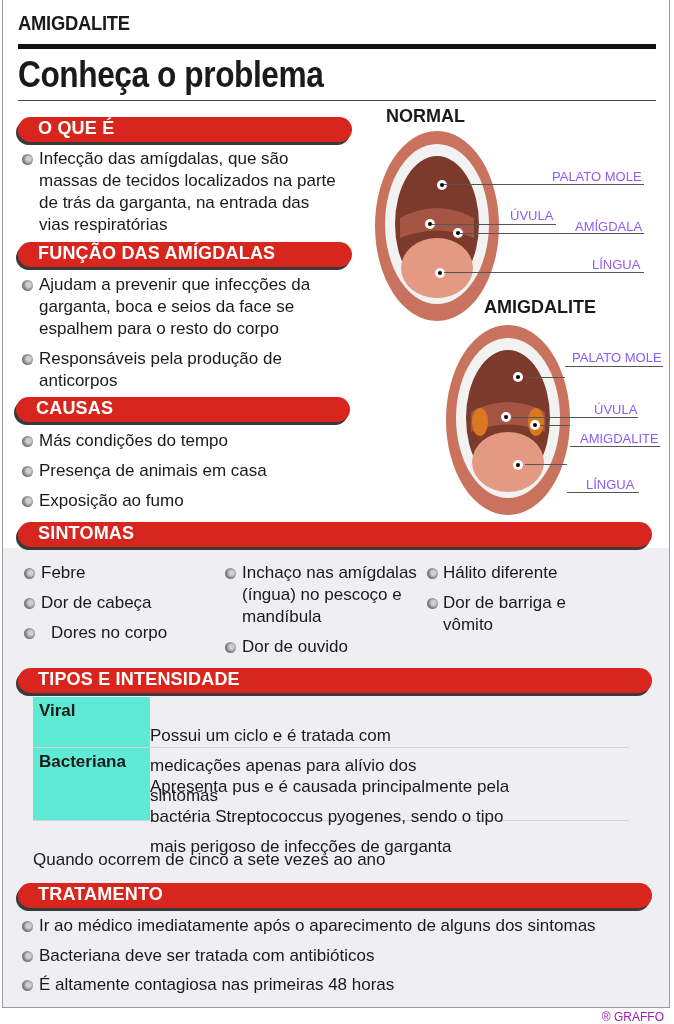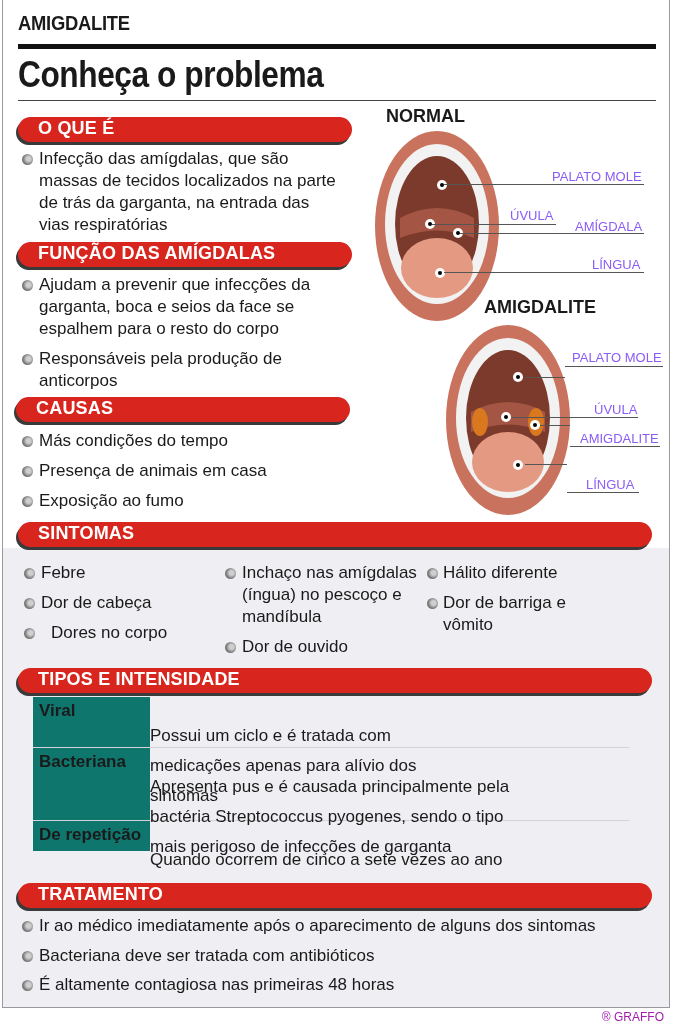--- a/index.html
+++ b/index.html
@@ -20,21 +20,21 @@
   .bul { position:absolute; width:11px; height:11px; border-radius:50%;
          background:radial-gradient(circle at 60% 45%, #cfcfcf 0 25%, #7d7d7d 60%, #5a5a5a 100%); }
 
   .mouth-label { position:absolute; font-size:13px; color:#8b5cf6; }
   .mouth-line { position:absolute; height:1px; background:#555; }
   .heading-img { position:absolute; font-weight:bold; font-size:18px; }
 
   .tbl { position:absolute; left:33px; top:697px; width:596px; }
   .tbl .row { position:relative; display:flex; border-bottom:1px solid #d4d4d8; }
   .tbl .row:last-child { border-bottom:none; }
-  .tbl .k { width:117px; background:#0f766e; padding:4px 6px 4px 6px; font-weight:bold; font-size:17px; box-sizing:border-box; }
+  .tbl .k { width:117px; background:#5eead4; padding:4px 6px 4px 6px; font-weight:bold; font-size:17px; box-sizing:border-box; }
   .tbl .v { flex:1; padding:4px 0 4px 0; font-size:17px; line-height:30px;margin-top:20px; }
   .foot { position:absolute; right:10px; top:1010px; font-size:12px; color:#a21caf; }
 </style>
 </head>
 <body>
 
 <div class="frame"></div>
 <div class="graybg"></div>
 
 <div class="kicker">AMIGDALITE</div>
@@ -147,21 +147,20 @@
 <div class="tbl">
   <div class="row" style="height:50px;">
     <div class="k">Viral</div>
     <div class="v" style="padding-right:160px;">Possui um ciclo e é tratada com medicações apenas para alívio dos sintomas</div>
   </div>
   <div class="row" style="height:72px;">
     <div class="k">Bacteriana</div>
     <div class="v" style="padding-right:110px;">Apresenta pus e é causada principalmente pela bactéria Streptococcus pyogenes, sendo o tipo mais perigoso de infecções de garganta</div>
   </div>
   <div class="row" style="height:30px;">
-    <div class="k">De repetição</div>
     <div class="v">Quando ocorrem de cinco a sete vezes ao ano</div>
   </div>
 </div>
 
 <div class="bar" style="left:18px;top:883px;width:634px;">
     <span>TRATAMENTO</span>
   </div>
 <div class="bul" style="left:22px;top:921px;"></div>
 <div class="txt" style="left:39px;top:915px;">Ir ao médico imediatamente após o aparecimento de alguns dos sintomas</div>
 <div class="bul" style="left:22px;top:951px;"></div>

